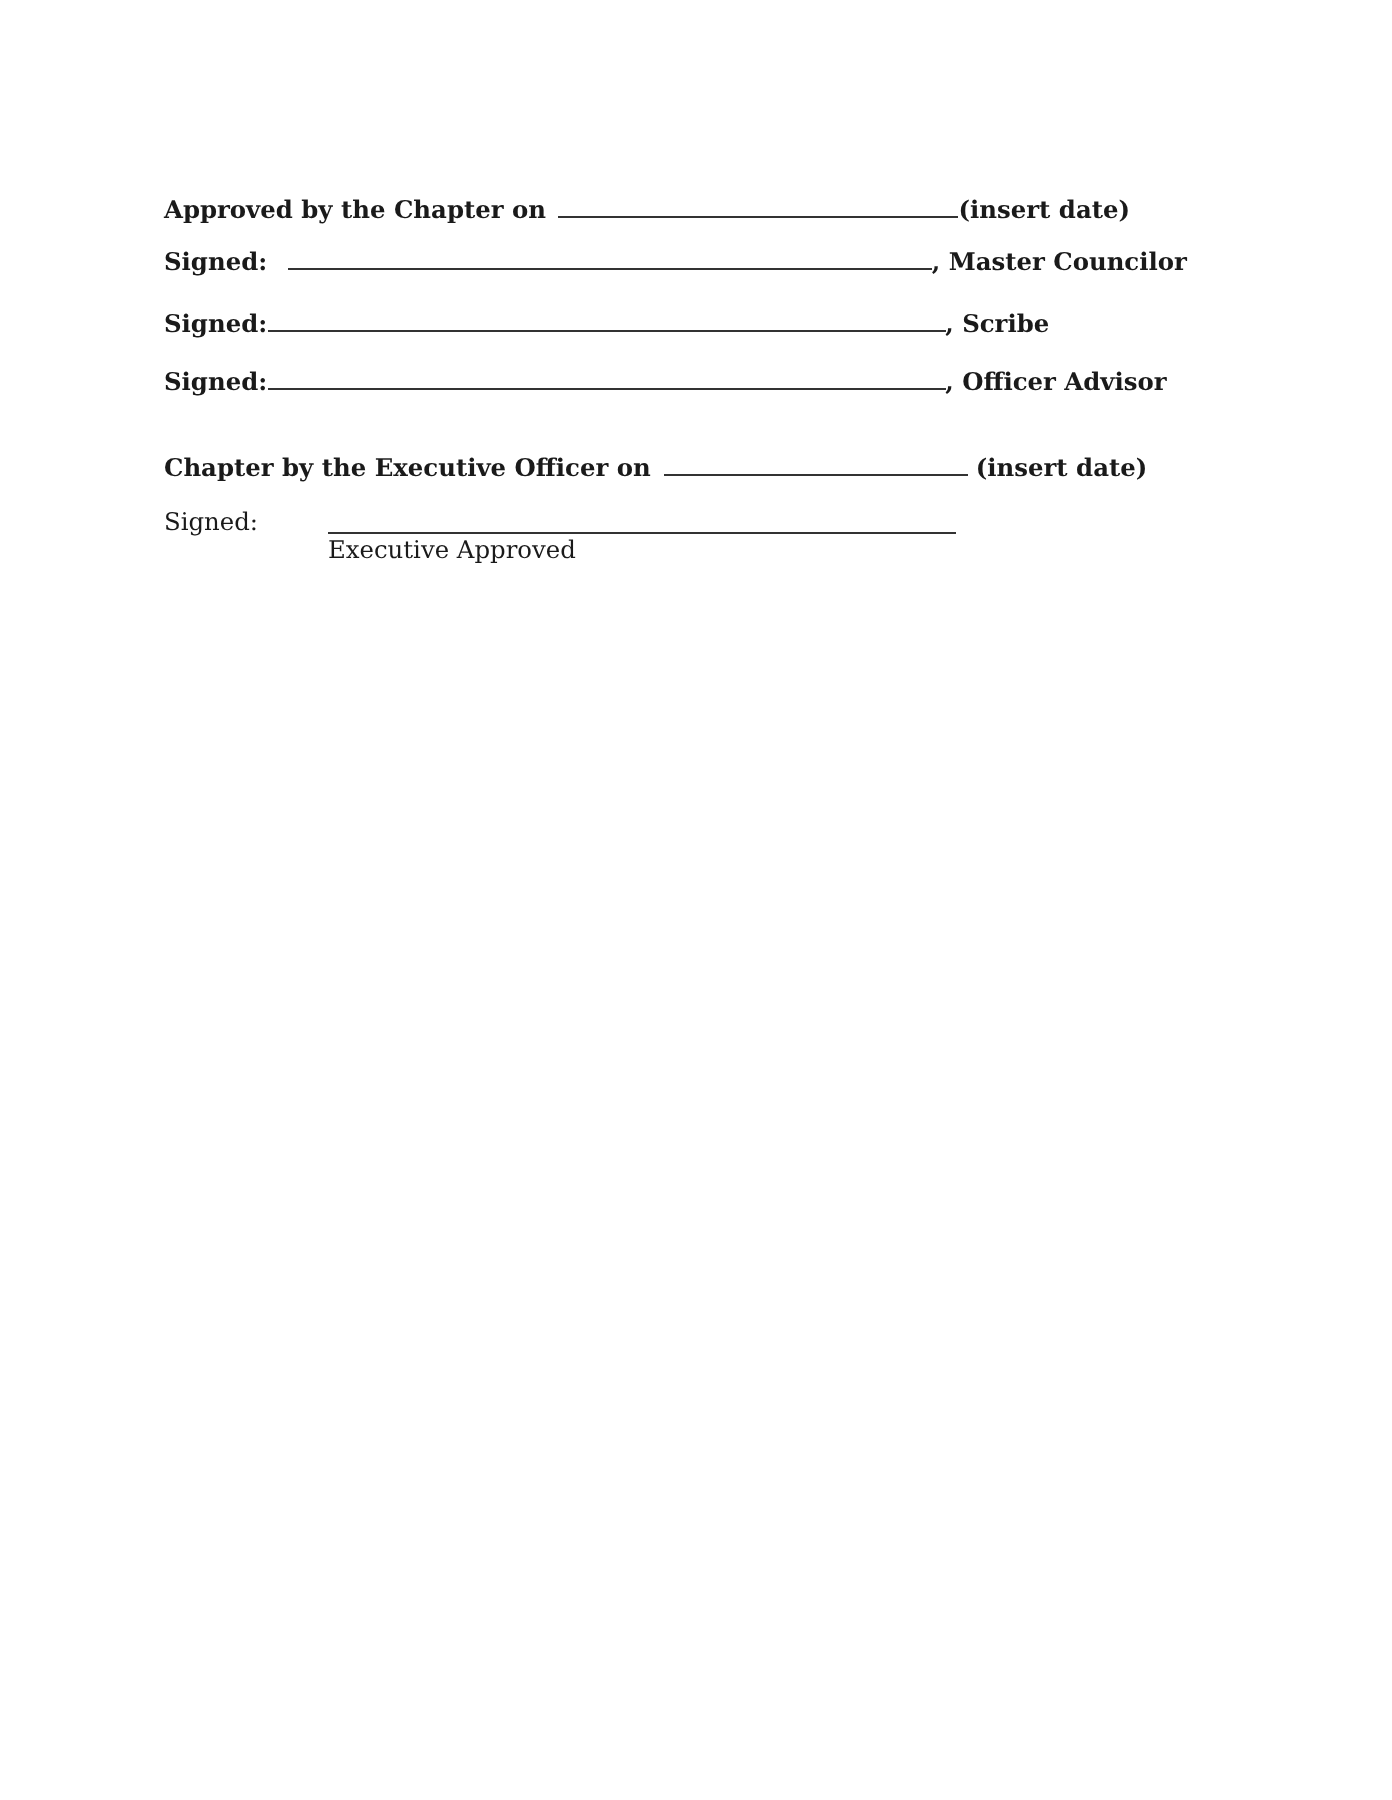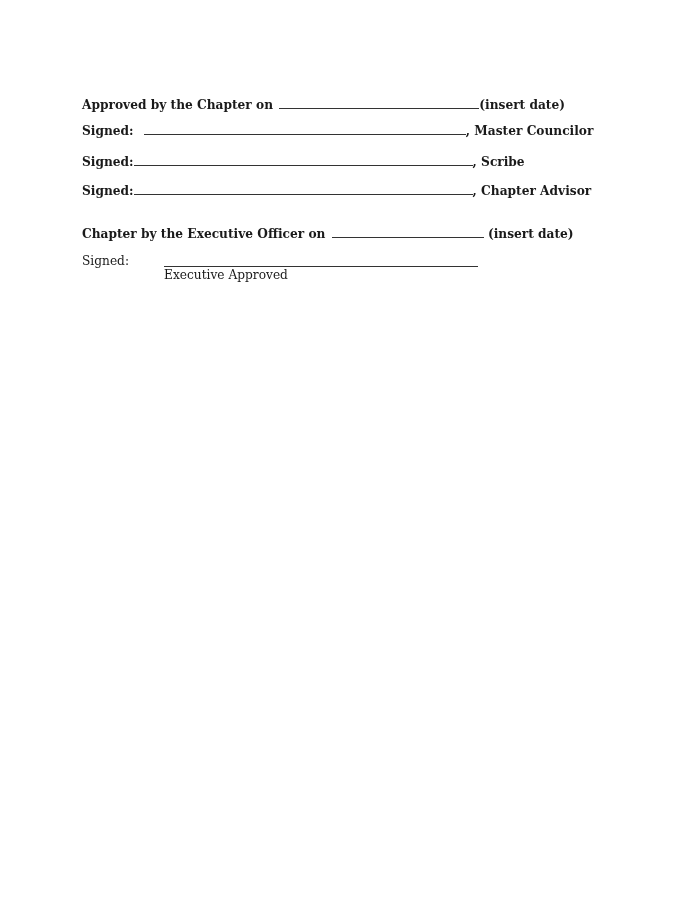--- a/index.html
+++ b/index.html
@@ -23,21 +23,21 @@
   <div class="line" style="top:111px;margin-top:11px;">
     <span>Signed:</span>
     <span class="blank" style="width:322px;margin-left:6px;"></span><span>, Master Councilor</span>
   </div>
 
   <div class="line" style="top:153px;text-align:right;">
     <span>Signed:</span><span class="blank" style="width:339px;"></span><span>, Scribe</span>
   </div>
 
   <div class="line" style="top:182px;">
-    <span>Signed:</span><span class="blank" style="width:339px;"></span><span>, Chapter Advisor</span>
+    <span>Signed:</span><span class="blank" style="width:339px;"></span><span>, Officer Advisor</span>
   </div>
 
   <div class="line" style="top:225px;">
     <span>Chapter by the Executive Officer on</span>
     <span class="blank" style="width:152px;margin-left:2px;"></span>
     <span>(insert date)</span>
   </div>
 
   <div class="abs" style="left:82px;top:253px;">Signed:</div>
   <div class="sig-line" style="left:164px;top:266px;width:314px;"></div>

